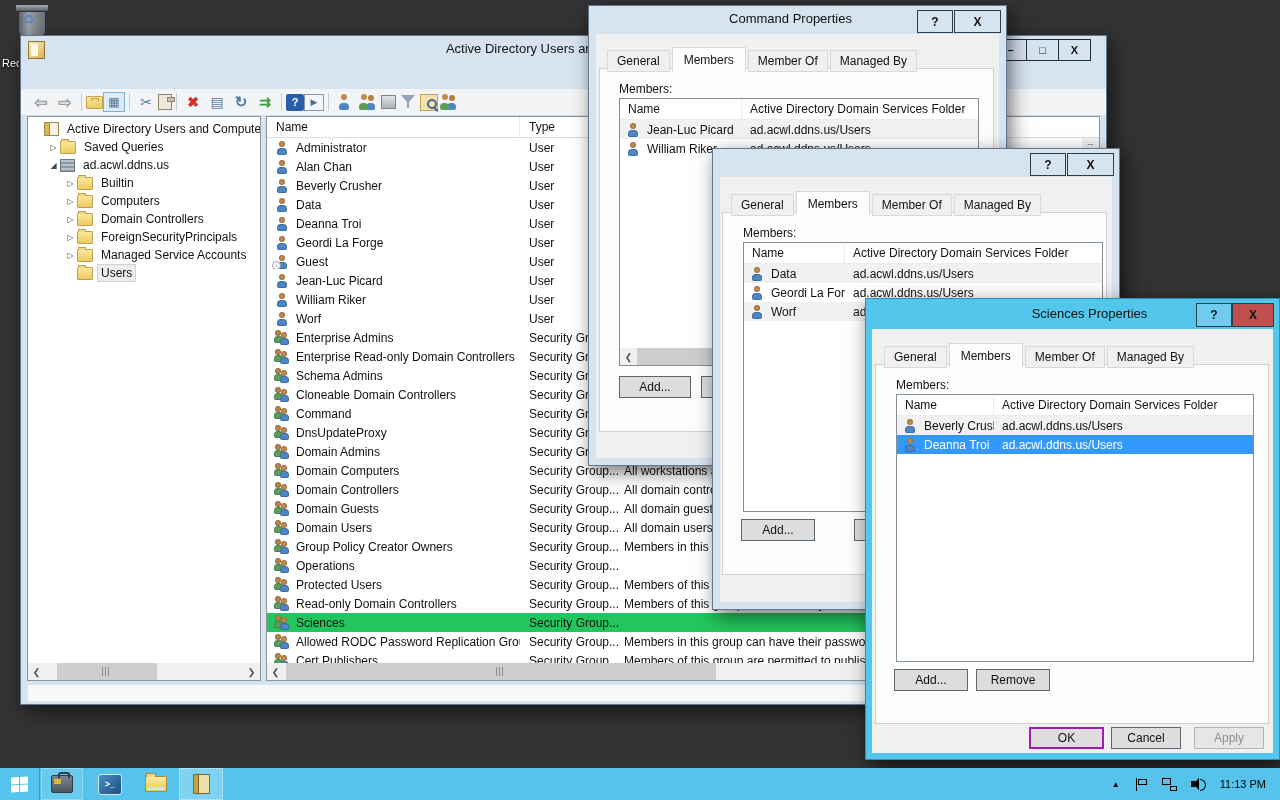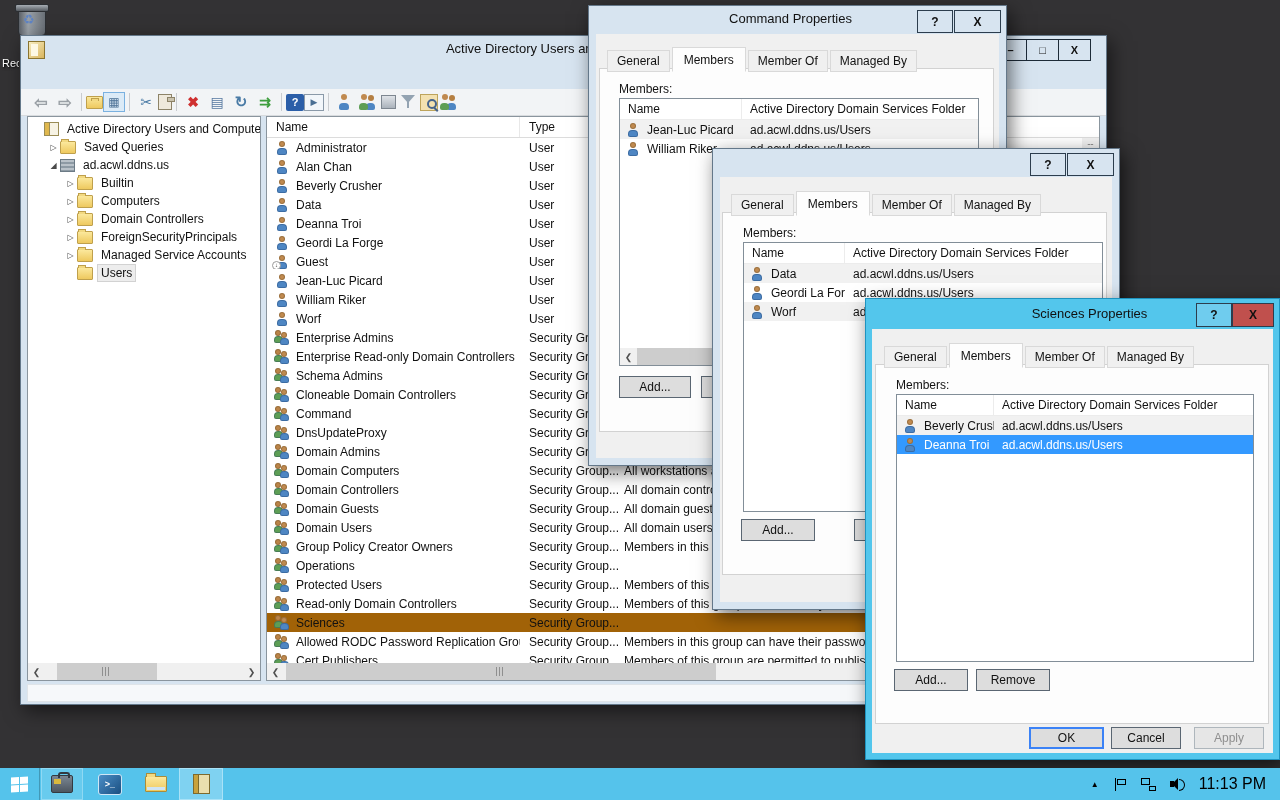--- a/index.html
+++ b/index.html
@@ -109,21 +109,21 @@
 
   
   .lheader{position:absolute;left:0;right:0;top:0;height:20px;display:flex;background:#fff;
     border-bottom:1px solid #dcdcdc;font-size:12px;}
   .hc{padding:3px 0 0 9px;border-right:1px solid #e8e8e8;box-sizing:border-box;position:relative;}
   .hc-name{width:253px;}
   .hc-type{width:98px;}
   .sortmark{position:absolute;right:10px;top:0;font-size:8px;color:#666;}
   .rows{position:absolute;left:0;right:17px;top:21px;bottom:17px;overflow:hidden;}
   .lrow{display:flex;height:19px;align-items:center;font-size:12px;white-space:nowrap;}
-  .lrow.sel-row{background:#a16207;}
+  .lrow.sel-row{background:#22c55e;}
   .cname{width:253px;display:flex;align-items:center;padding-left:7px;box-sizing:border-box;
     overflow:hidden;flex:none;}
   .ctype{width:98px;padding-left:9px;box-sizing:border-box;overflow:hidden;flex:none;}
   .cdesc{flex:1;padding-left:6px;overflow:hidden;}
 
   
   .icon{width:17px;height:15px;position:relative;margin-right:5px;flex:none;}
   .p{position:absolute;left:0;top:0;width:100%;height:100%;}
   .p::before{content:"";position:absolute;width:6px;height:6px;border-radius:50%;
     background:#c08a50;border:1px solid rgba(90,60,20,.35);box-sizing:border-box;}
@@ -163,21 +163,21 @@
   .mh{padding:3px 0 0 8px;box-sizing:border-box;border-right:1px solid #ececec;overflow:hidden;
     white-space:nowrap;flex:none;}
   .mhf{flex:1;border-right:none;}
   .mrow{display:flex;height:19px;align-items:center;font-size:12px;white-space:nowrap;}
   .mrow.stripe{background:#f1f1f1;}
   .mrow.sel{background:#3399ff;color:#fff;}
   .mname{display:flex;align-items:center;padding-left:5px;box-sizing:border-box;overflow:hidden;flex:none;}
   .mfolder{flex:1;padding-left:8px;overflow:hidden;}
   .btn{position:absolute;height:22px;background:#dddddd;border:1px solid #5a6672;font-size:12px;
     display:flex;align-items:center;justify-content:center;box-sizing:border-box;z-index:5;}
-  .btn.focus{border:2px solid #3b82f6;}
+  .btn.focus{border:2px solid #a21caf;}
   .btn.disabled{color:#8f8f8f;border-color:#aeb6bc;background:#e6e6e6;}
 
   #dlg-command{left:588px;top:5px;width:417px;height:459px;z-index:20;}
   #dlg-command .mname{width:122px;}
   #dlg-operations{left:712px;top:148px;width:406px;height:460px;z-index:30;}
   #dlg-operations .mname{width:101px;}
   #dlg-sciences{left:865px;top:298px;width:413px;height:460px;z-index:40;
     background:#53c6ec;border:1px solid #1e93bf;}
   #dlg-sciences .client{left:6px;right:6px;bottom:6px;top:30px;}
   #dlg-sciences .mname{width:97px;}
@@ -222,21 +222,21 @@
   .tr-net::before{content:"";position:absolute;left:0;top:0;width:9px;height:7px;
     border:1.5px solid #000;box-sizing:border-box;}
   .tr-net::after{content:"";position:absolute;right:0;bottom:0;width:7px;height:5px;
     border:1.5px solid #000;box-sizing:border-box;background:#55c3eb;}
   .tr-vol{width:15px;height:14px;position:relative;}
   .tr-vol::before{content:"";position:absolute;left:0;top:4px;width:4px;height:6px;background:#000;}
   .tr-vol::after{content:"";position:absolute;left:2px;top:1px;border-top:6px solid transparent;
     border-bottom:6px solid transparent;border-right:6px solid #000;}
   .tr-wave{position:absolute;left:9px;top:2px;width:5px;height:10px;border:1.5px solid #000;
     border-left:none;border-radius:0 6px 6px 0;}
-  .clock{font-size:16px;color:#000;}
+  .clock{font-size:11px;color:#000;}
 </style>
 </head>
 <body>
 
 <div class="abs" id="recycle-bin">
   <span class="bin-body"></span>
   <span class="bin-lid"></span>
   <span class="bin-mark">♻</span>
 </div>
 <div class="abs" id="recycle-label">Recycle Bin</div>

